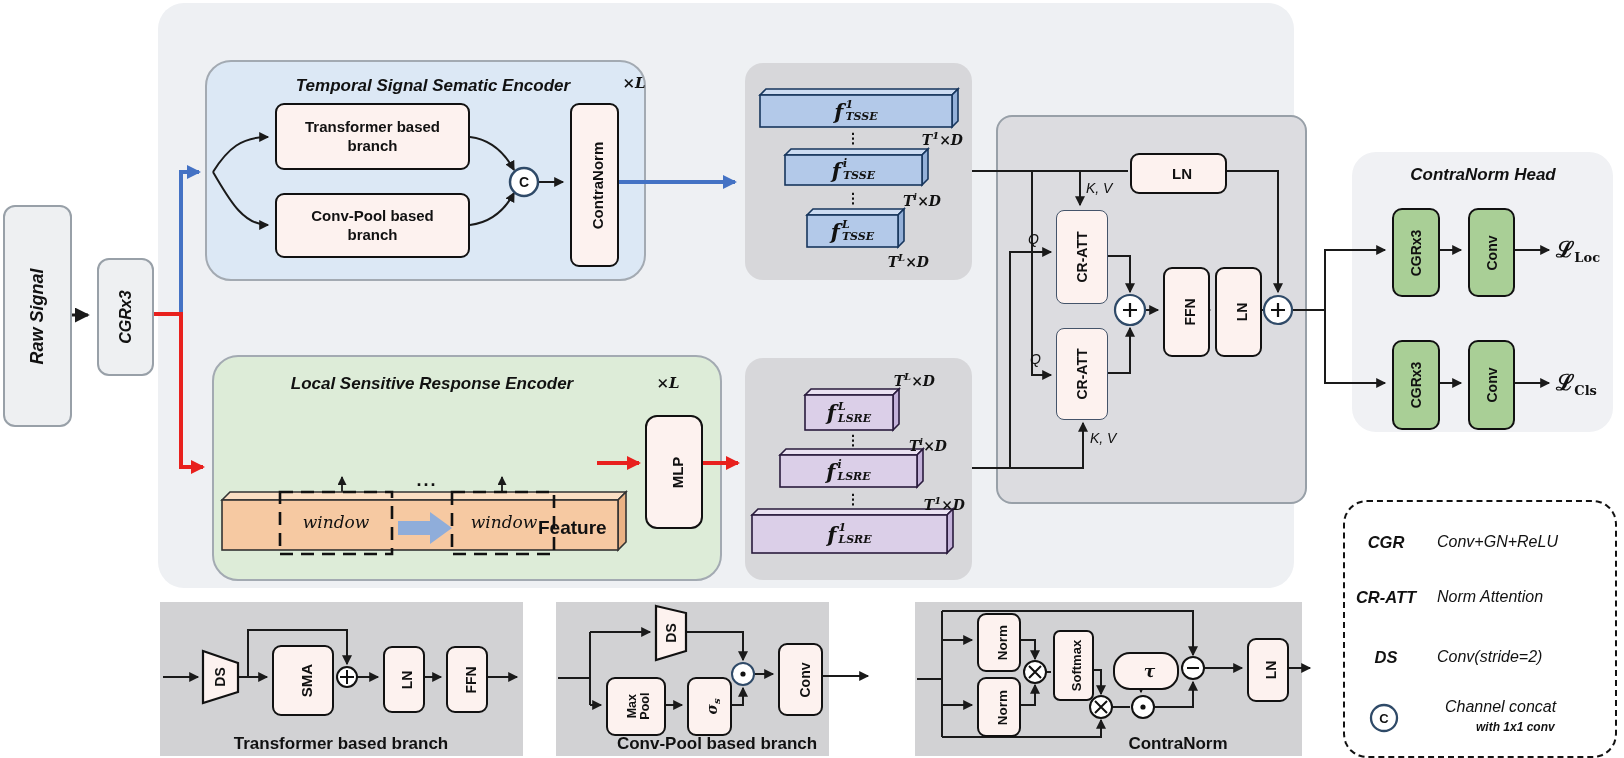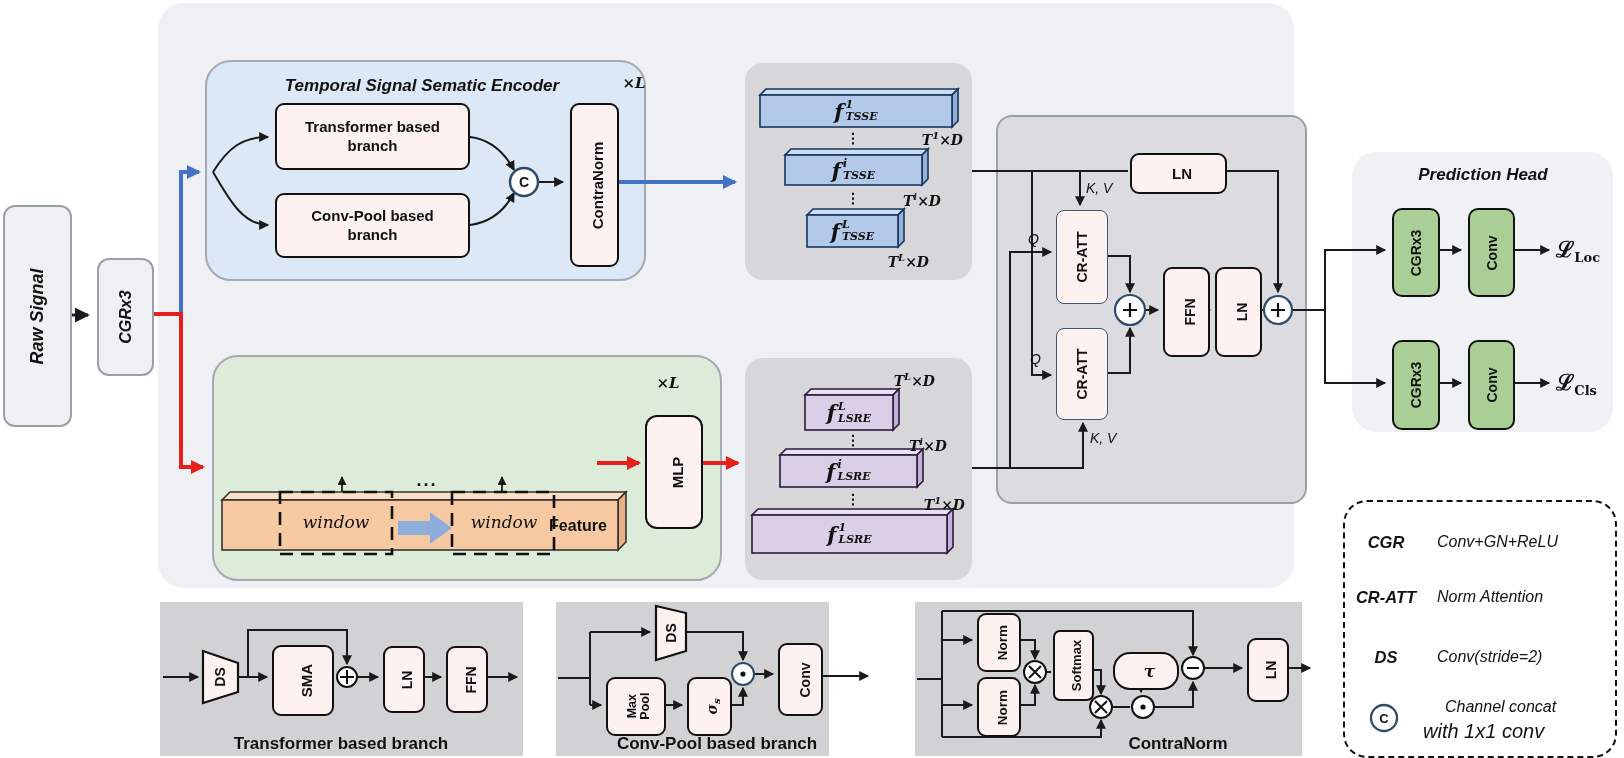--- a/index.html
+++ b/index.html
@@ -289,29 +289,30 @@
     <span style="font-size:13px;">Softmax</span>
     </div>
   <div class="abs pink hc serif" style="left:1113px;top:652px;width:55px;height:34px;border-radius:17px;font-size:17px;font-style:italic;font-weight:bold;">
     <span>τ</span>
     </div>
   <div class="abs pink vt" style="left:1247px;top:638px;width:31px;height:60px;">
     <span style="font-size:14px;">LN</span>
     </div>
 
 
-  <div class="abs ttl hc" style="left:232px;top:74px;width:380px;height:24px;font-size:17px;">Temporal Signal Sematic Encoder</div>
+  <div class="abs ttl hc" style="left:243px;top:74px;width:380px;height:24px;font-size:17px;">Temporal Signal Sematic Encoder</div>
   <div class="abs serif hc" style="left:612px;top:72px;width:44px;height:22px;font-size:15px;font-weight:bold;font-style:italic;">×L</div>
 
+  <div class="abs ttl hc" style="left:247px;top:372px;width:370px;height:24px;font-size:17px;">Local Sensitive Response Encoder</div>
   <div class="abs serif hc" style="left:646px;top:372px;width:44px;height:22px;font-size:15px;font-weight:bold;font-style:italic;">×L</div>
 
   <div class="abs serif hc" style="left:310px;top:510px;width:52px;height:24px;font-style:italic;font-size:17px;">window</div>
   <div class="abs serif hc" style="left:478px;top:510px;width:52px;height:24px;font-style:italic;font-size:17px;">window</div>
   <div class="abs hc" style="left:410px;top:470px;width:34px;height:20px;font-size:18px;font-weight:bold;letter-spacing:2px;">...</div>
-  <div class="abs" style="left:538px;top:517px;width:80px;text-align:center;font-weight:bold;font-size:16px;">Feature</div>
+  <div class="abs" style="left:538px;top:517px;width:80px;text-align:left;font-weight:bold;font-size:19px;">Feature</div>
 
   <div class="abs flabel" style="left:760px;top:95px;width:192px;height:32px;">
     <span class="fsym">f</span>
       <span class="fstack">
         <span>1</span>
         <span>TSSE</span>
       </span>
     </div>
   <div class="abs flabel" style="left:785px;top:155px;width:137px;height:30px;">
     <span class="fsym">f</span>
@@ -364,32 +365,32 @@
   <div class="abs dim" style="left:905px;top:496px;width:60px;">
     <span>T</span><sup>1</sup><span>×D</span></div>
   <div class="abs vdots" style="left:846px;top:433px;">⋮</div>
   <div class="abs vdots" style="left:846px;top:492px;">⋮</div>
 
   <div class="abs qkv" style="left:1086px;top:180px;">K, V</div>
   <div class="abs qkv" style="left:1028px;top:231px;">Q</div>
   <div class="abs qkv" style="left:1030px;top:351px;">Q</div>
   <div class="abs qkv" style="left:1090px;top:430px;">K, V</div>
 
-  <div class="abs ttl hc" style="left:1383px;top:163px;width:200px;height:24px;font-size:17px;">Prediction Head</div>
+  <div class="abs ttl hc" style="left:1383px;top:163px;width:200px;height:24px;font-size:17px;">ContraNorm Head</div>
   <div class="abs loss" style="left:1556px;top:238px;">
     <span>ℒ</span><sub>Loc</sub></div>
   <div class="abs loss" style="left:1556px;top:371px;">
     <span>ℒ</span><sub>Cls</sub></div>
 
   <div class="abs hc" style="left:191px;top:733px;width:300px;height:22px;font-weight:bold;font-size:17px;">Transformer based branch</div>
   <div class="abs hc" style="left:567px;top:733px;width:300px;height:22px;font-weight:bold;font-size:17px;">Conv-Pool based branch</div>
   <div class="abs hc" style="left:1103px;top:733px;width:150px;height:22px;font-weight:bold;font-size:17px;">ContraNorm</div>
 
   <div class="abs ttl hc" style="left:1350px;top:531px;width:72px;height:22px;font-size:16.5px;">CGR</div>
   <div class="abs" style="left:1437px;top:533px;font-style:italic;font-size:16px;">Conv+GN+ReLU</div>
   <div class="abs ttl hc" style="left:1350px;top:586px;width:72px;height:22px;font-size:16.5px;">CR-ATT</div>
   <div class="abs" style="left:1437px;top:588px;font-style:italic;font-size:16px;">Norm Attention</div>
   <div class="abs ttl hc" style="left:1350px;top:646px;width:72px;height:22px;font-size:16.5px;">DS</div>
   <div class="abs" style="left:1437px;top:648px;font-style:italic;font-size:16px;">Conv(stride=2)</div>
   <div class="abs" style="left:1445px;top:698px;font-style:italic;font-size:16px;">Channel concat</div>
-  <div class="abs" style="left:1423px;top:720px;font-style:italic;font-size:20px;">with 1x1 conv</div>
+  <div class="abs" style="left:1476px;top:720px;font-style:italic;font-size:12px;font-weight:bold;">with 1x1 conv</div>
 
 </div>
 
 </body></html>

